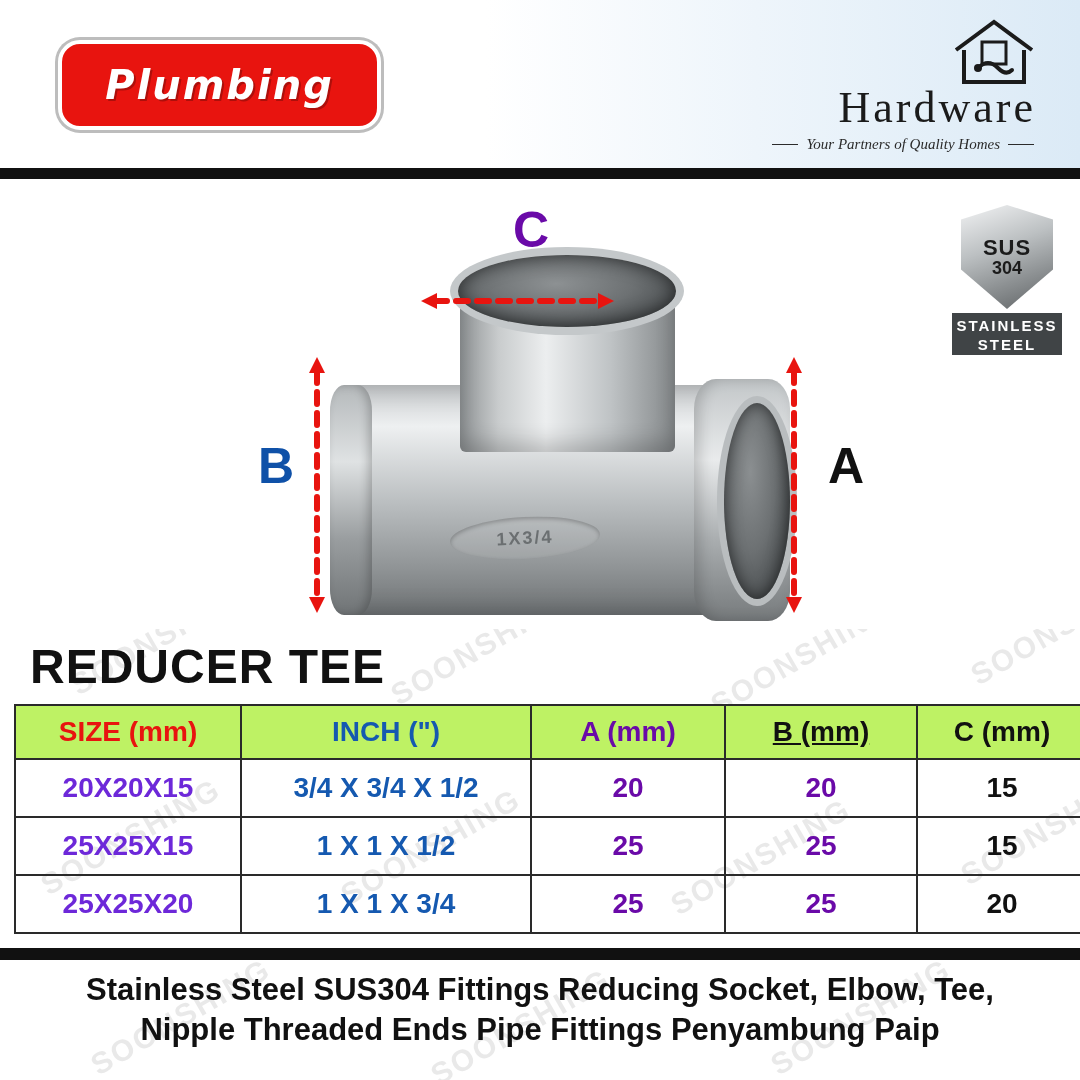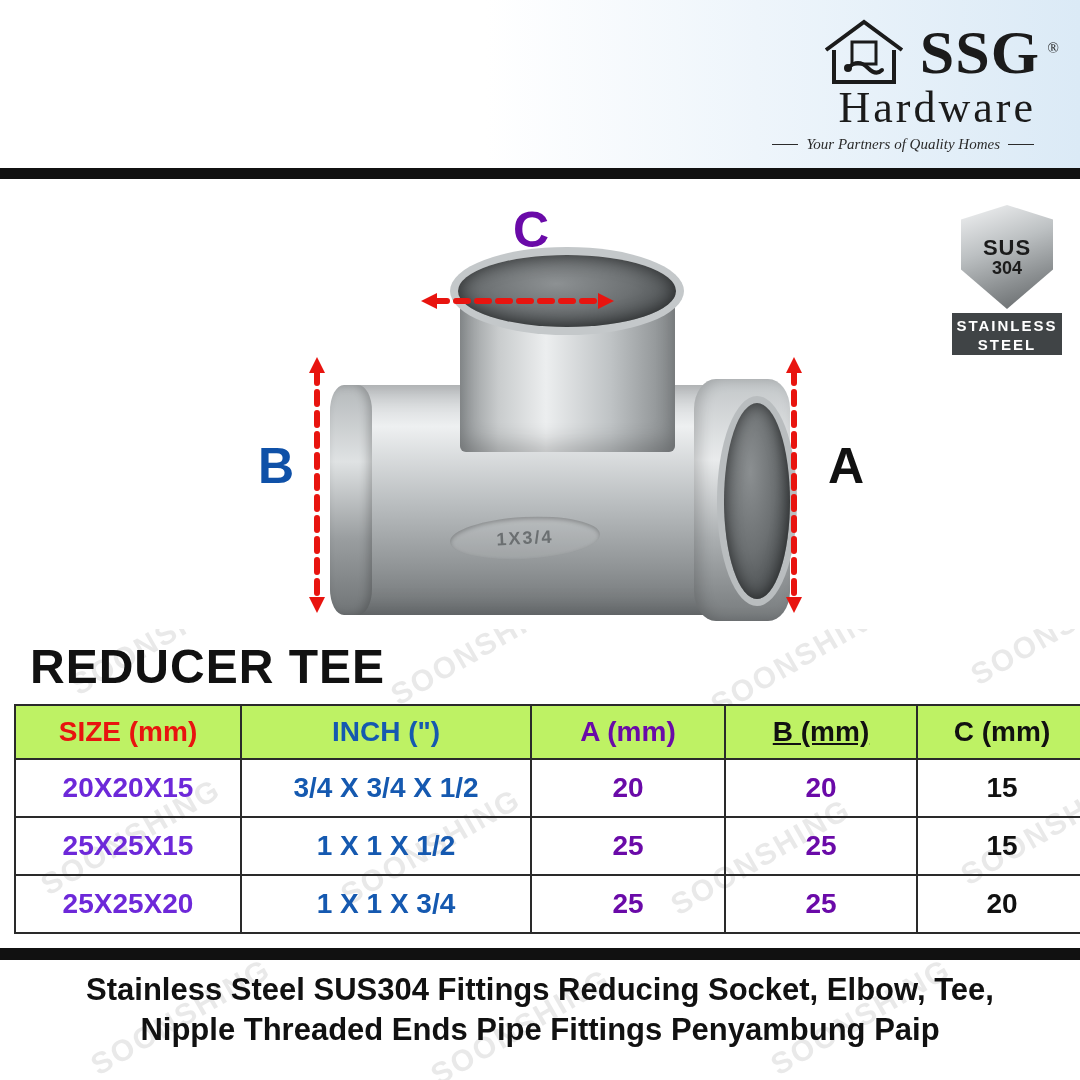--- a/index.html
+++ b/index.html
@@ -386,34 +386,34 @@
   <div class="wm" style="left:330px; top:830px;">SOONSHING</div>
   <div class="wm" style="left:660px; top:840px;">SOONSHING</div>
   <div class="wm" style="left:950px; top:810px;">SOONSHING</div>
   <div class="wm" style="left:80px;  top:1000px;">SOONSHING</div>
   <div class="wm" style="left:420px; top:1010px;">SOONSHING</div>
   <div class="wm" style="left:760px; top:1000px;">SOONSHING</div>
 </div>
 
 <div class="header">
 
+  <div class="badge-plumbing">
+    <span>Plumbing</span>
+  </div>
 
   <div class="brand">
     <div class="brand-top">
       <div class="brand-mark">
         <svg width="92" height="72" viewBox="0 0 92 72" aria-hidden="true">
           <path d="M8 34 L46 6 L84 34" fill="none" stroke="#1b1b1b" stroke-width="4"></path>
           <path d="M16 34 L16 66 L76 66 L76 34" fill="none" stroke="#1b1b1b" stroke-width="4"></path>
           <rect x="34" y="26" width="24" height="22" fill="none" stroke="#1b1b1b" stroke-width="3"></rect>
           <path d="M30 52 q10 -10 20 0 q8 8 14 2" fill="none" stroke="#1b1b1b" stroke-width="4" stroke-linecap="round"></path>
           <circle cx="30" cy="52" r="4" fill="#1b1b1b"></circle>
         </svg>
-      </div>
-      <div class="brand-ssg">
-        <span>SSG</span><span class="brand-reg">®</span>
       </div>
     </div>
     <div class="brand-hardware">Hardware</div>
     <div class="brand-tag">
       <span class="tag-rule"></span>
       <span>Your Partners of Quality Homes</span>
       <span class="tag-rule"></span>
     </div>
   </div>
 </div>

